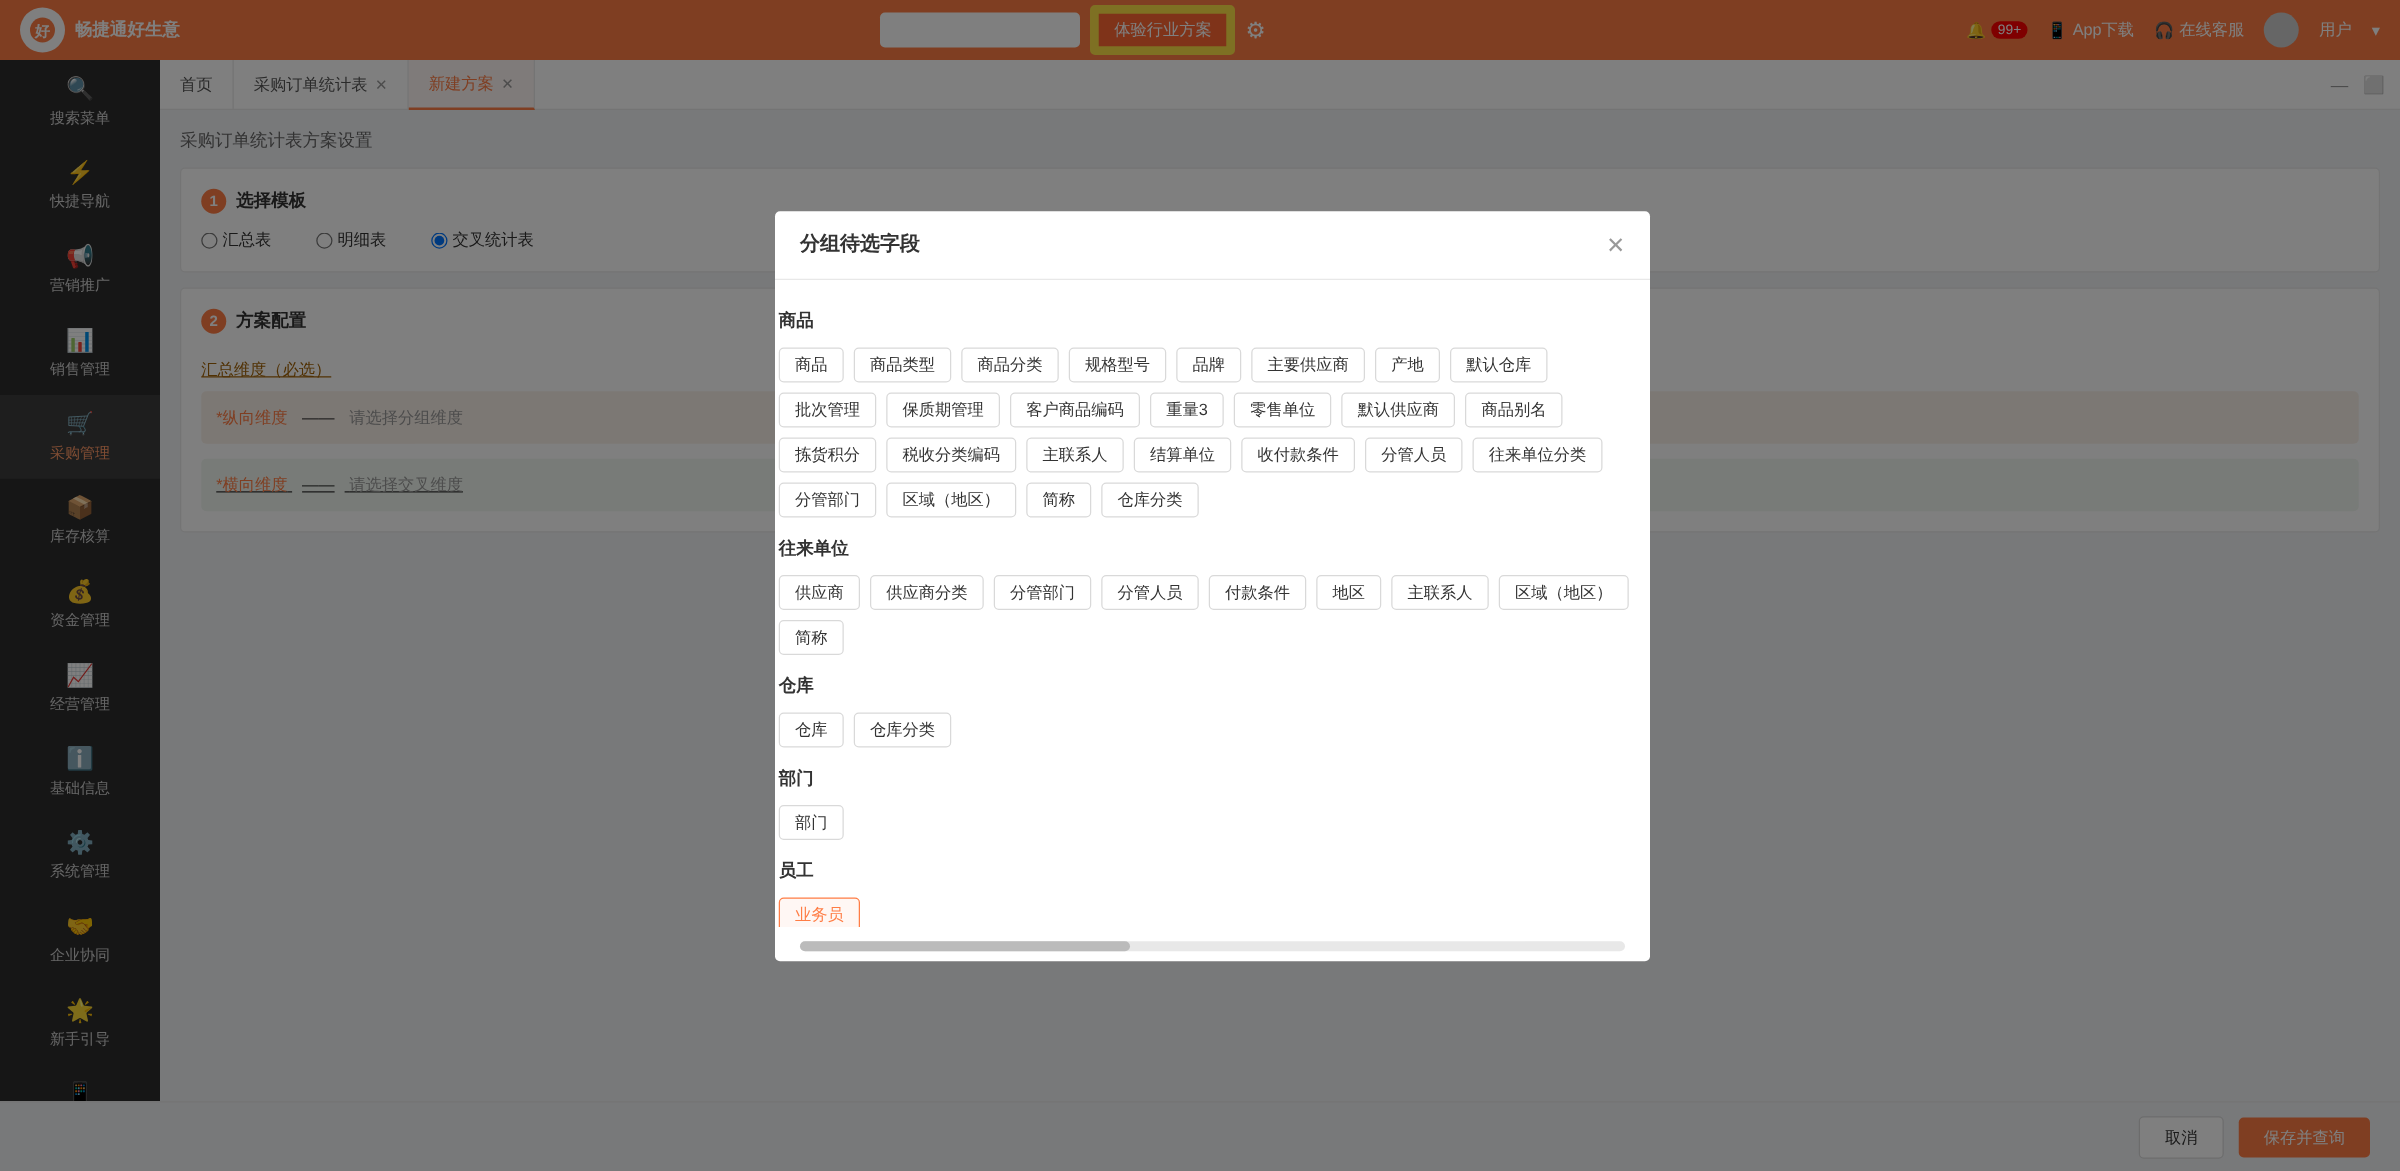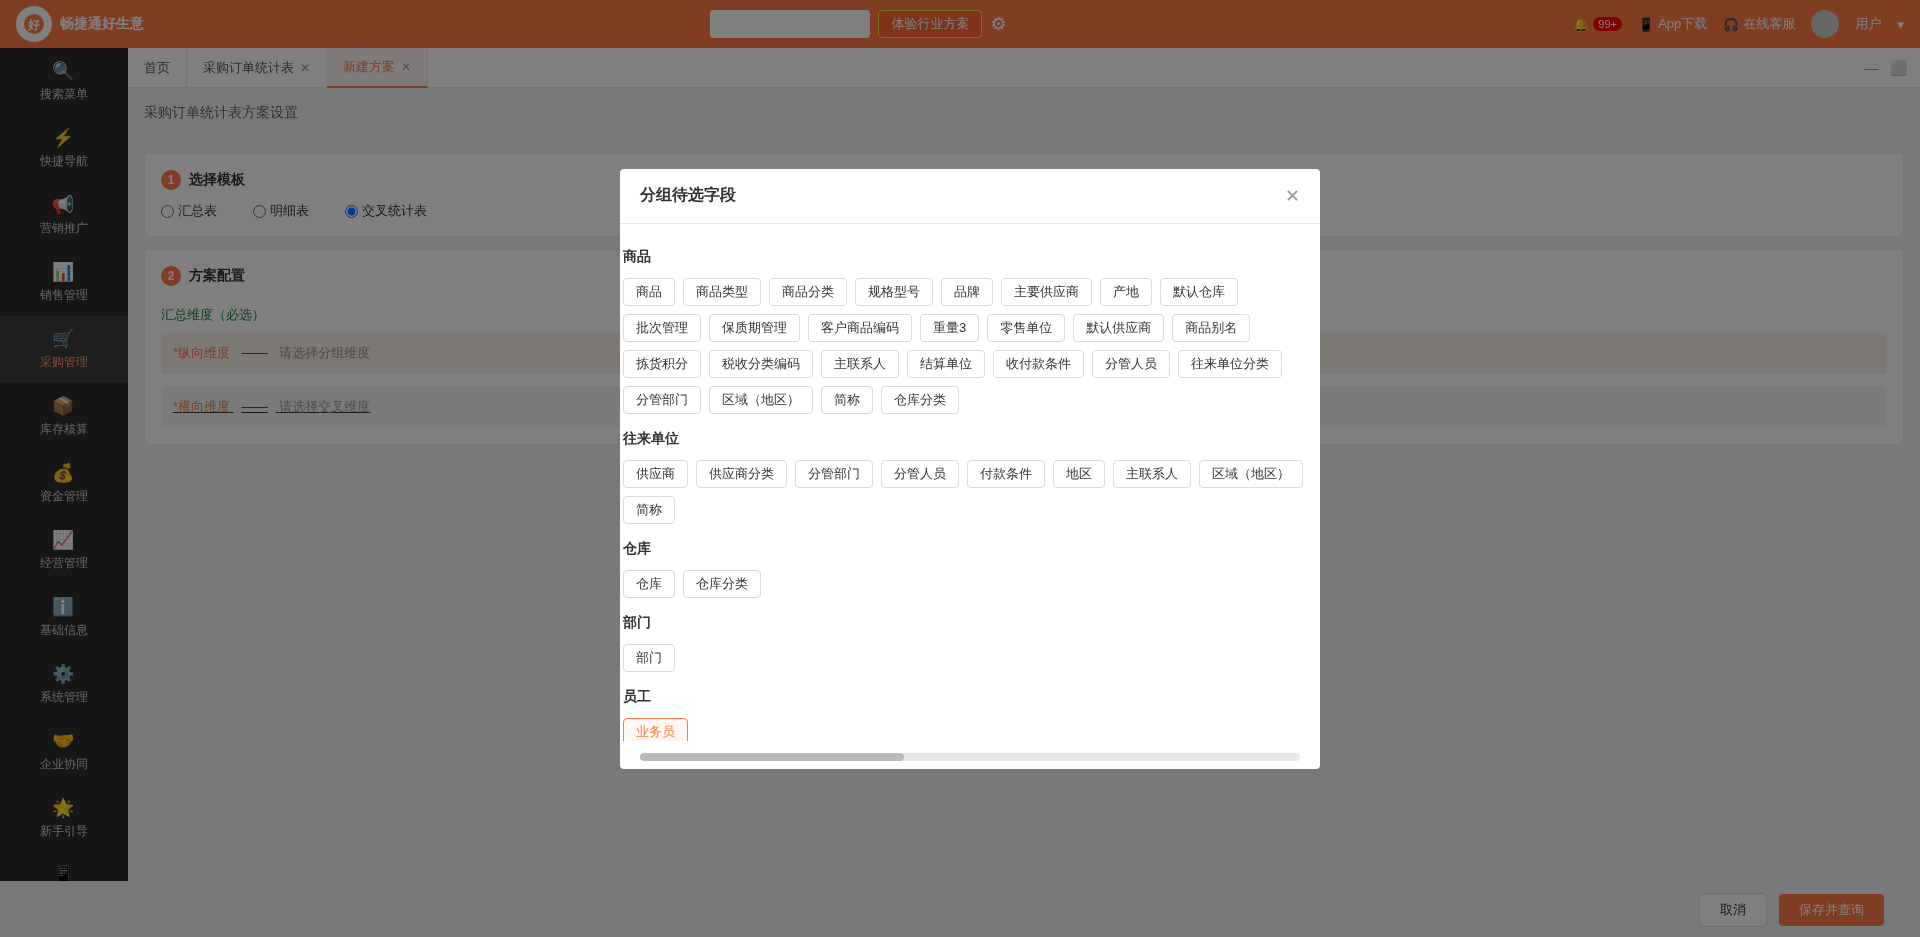--- a/index.html
+++ b/index.html
@@ -13,21 +13,21 @@
       align-items: center;
       padding: 0 16px;
       justify-content: space-between;
       position: fixed; top: 0; left: 0; right: 0; z-index: 100;
     }
     .logo-area { display: flex; align-items: center; gap: 8px; color: white; font-size: 14px; font-weight: bold; }
     .logo-icon { width: 36px; height: 36px; background: white; border-radius: 50%; display: flex; align-items: center; justify-content: center; }
     .logo-icon svg { width: 24px; height: 24px; }
     .header-center { display: flex; align-items: center; gap: 8px; }
     .header-search { width: 160px; height: 28px; border-radius: 4px; border: none; padding: 0 8px; font-size: 13px; }
-    .header-btn { background: #ff6633; color: white; border: 1px solid #fde047; border-radius: 4px; padding: 4px 12px; cursor: pointer; font-size: 13px; }
+    .header-btn { background: #ff6633; color: white; border: 7px solid #fde047; border-radius: 4px; padding: 4px 12px; cursor: pointer; font-size: 13px; }
     .header-right { display: flex; align-items: center; gap: 16px; color: white; font-size: 13px; }
     .header-right-item { display: flex; align-items: center; gap: 4px; cursor: pointer; }
     .badge { background: red; color: white; border-radius: 10px; padding: 1px 5px; font-size: 11px; }
     .avatar { width: 28px; height: 28px; border-radius: 50%; background: #ccc; }
 
     
     .tab-bar {
       height: 40px;
       background: #fff;
       display: flex;
@@ -76,21 +76,21 @@
     .sidebar-icon { font-size: 18px; }
 
     
     .main-content {
       position: fixed; top: 88px; left: 128px; right: 0; bottom: 0;
       background: #f0f2f5;
       overflow: auto;
       padding: 16px;
     }
 
-    .page-title { font-size: 14px; color: #666; margin-bottom: 31px; }
+    .page-title { font-size: 14px; color: #666; margin-bottom: 12px; }
 
     .section-card {
       background: white;
       border-radius: 4px;
       padding: 16px;
       margin-bottom: 12px;
       border: 1px solid #e8e8e8;
     }
 
     .section-header {
@@ -156,21 +156,21 @@
       background: white;
     }
     .field-tag.selected { border-color: #ff7d45; color: #ff7d45; background: #fff7f4; }
 
     
     .modal-body::-webkit-scrollbar { width: 6px; }
     .modal-body::-webkit-scrollbar-thumb { background: #ccc; border-radius: 3px; }
 
     
     .modal-footer-area {
-      position: fixed; bottom: 0; left: 0; right: 12px;
+      position: fixed; bottom: 0; left: 0; right: 0;
       height: 56px;
       background: #f0f2f5;
       display: flex; align-items: center; justify-content: flex-end;
       padding: 0 24px;
       gap: 12px;
       border-top: 1px solid #e8e8e8;
       z-index: 150;
     }
     .btn-cancel {
       padding: 7px 20px;
@@ -343,21 +343,21 @@
           <span>交叉统计表</span>
       </label>
     </div>
   </div>
 
   <div class="section-card">
     <div class="section-header">
       <div class="section-num">2</div>
       <span class="section-title">方案配置</span>
     </div>
-    <div style="padding:8px 0;color:#15803d;">汇总维度（必选）</div>
+    <div style="padding:8px 0;color:#a16207;text-decoration:underline;">汇总维度（必选）</div>
     <div style="padding:12px;background:#f9f0e8;border-radius:4px;margin-bottom:12px;">
       <span style="color:#ff7d45;">*纵向维度</span>
       <span style="margin:0 8px;">——</span>
       <span style="color:#999;">请选择分组维度</span>
     </div>
     <div style="padding:12px;background:#f0f7f0;border-radius:4px;text-decoration:underline;">
       <span style="color:#ff7d45;">*横向维度</span>
       <span style="margin:0 8px;">——</span>
       <span style="color:#999;">请选择交叉维度</span>
     </div>

